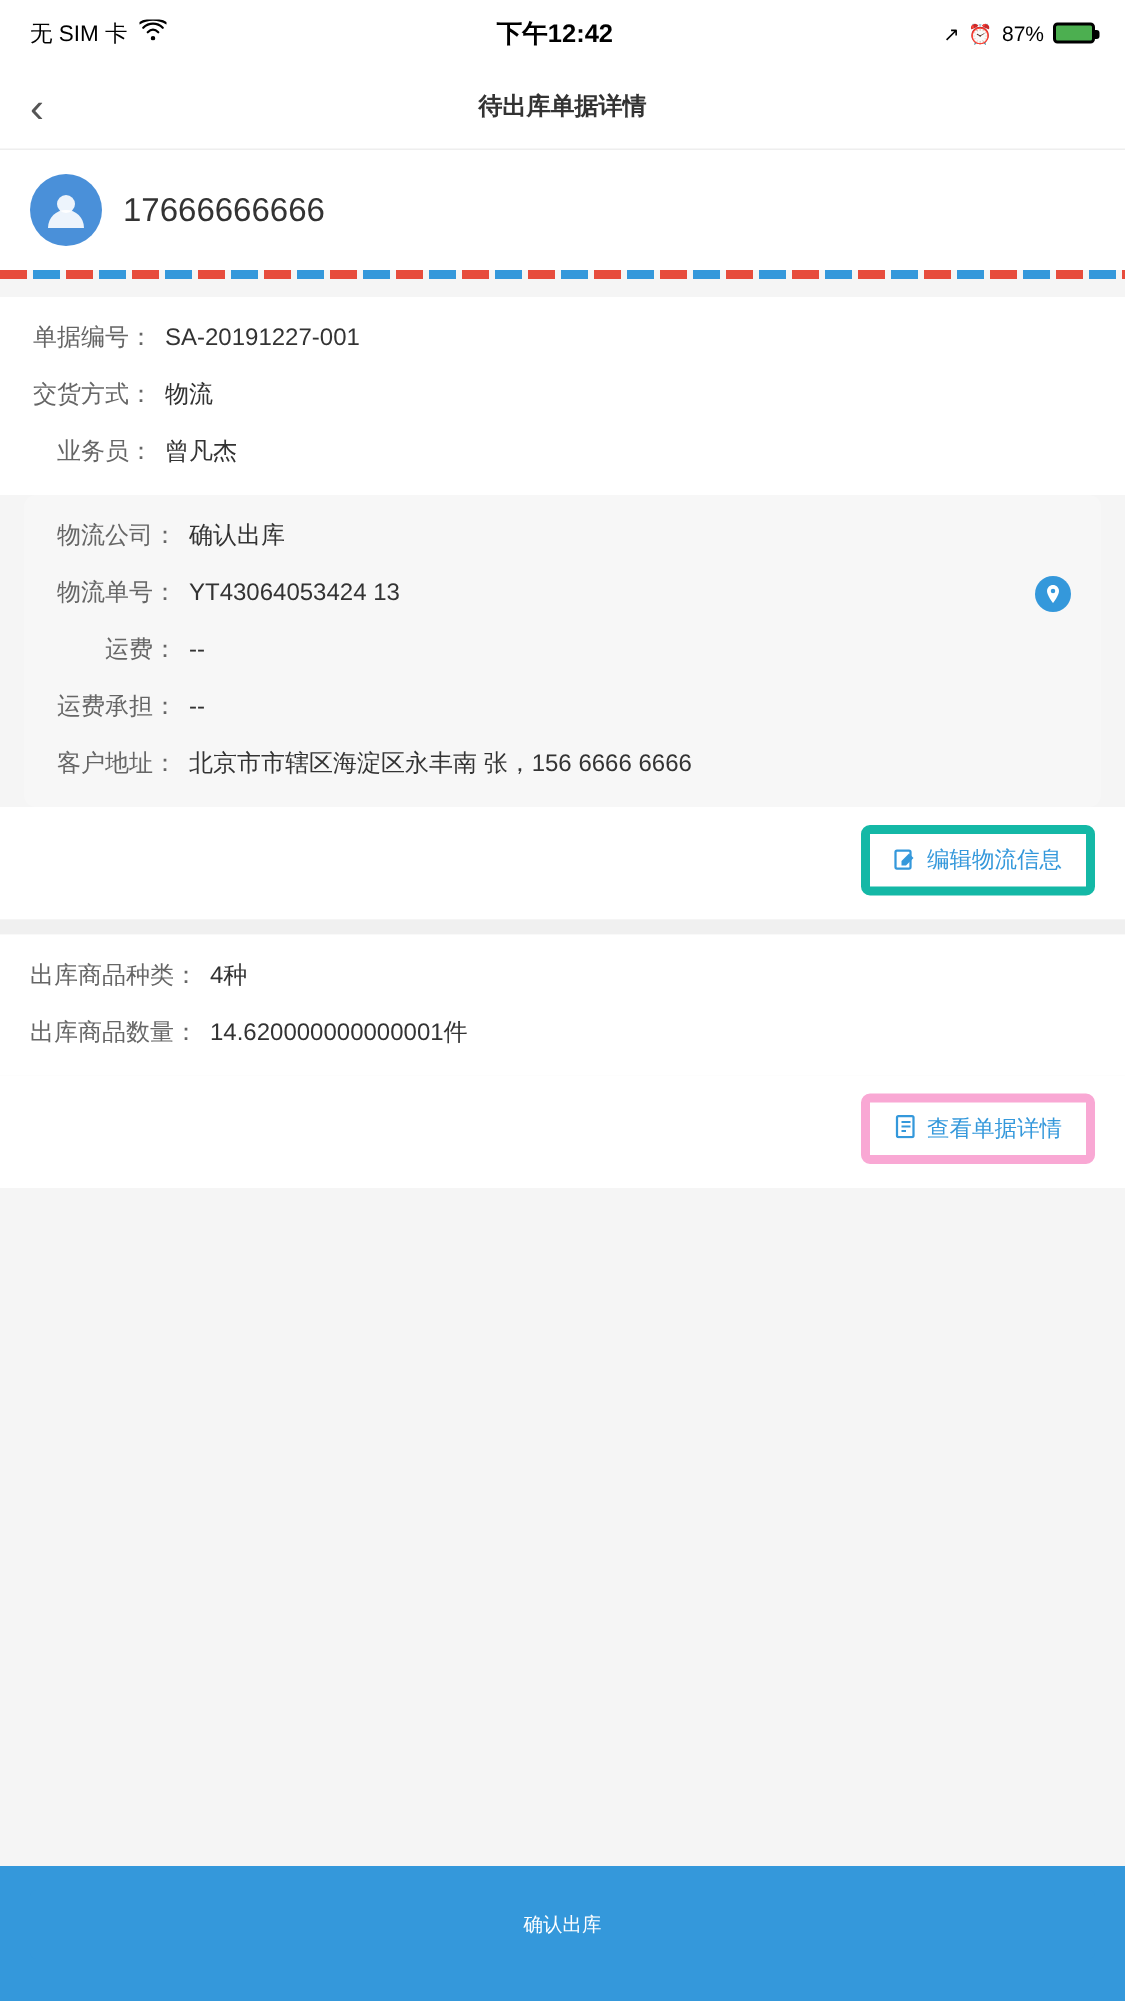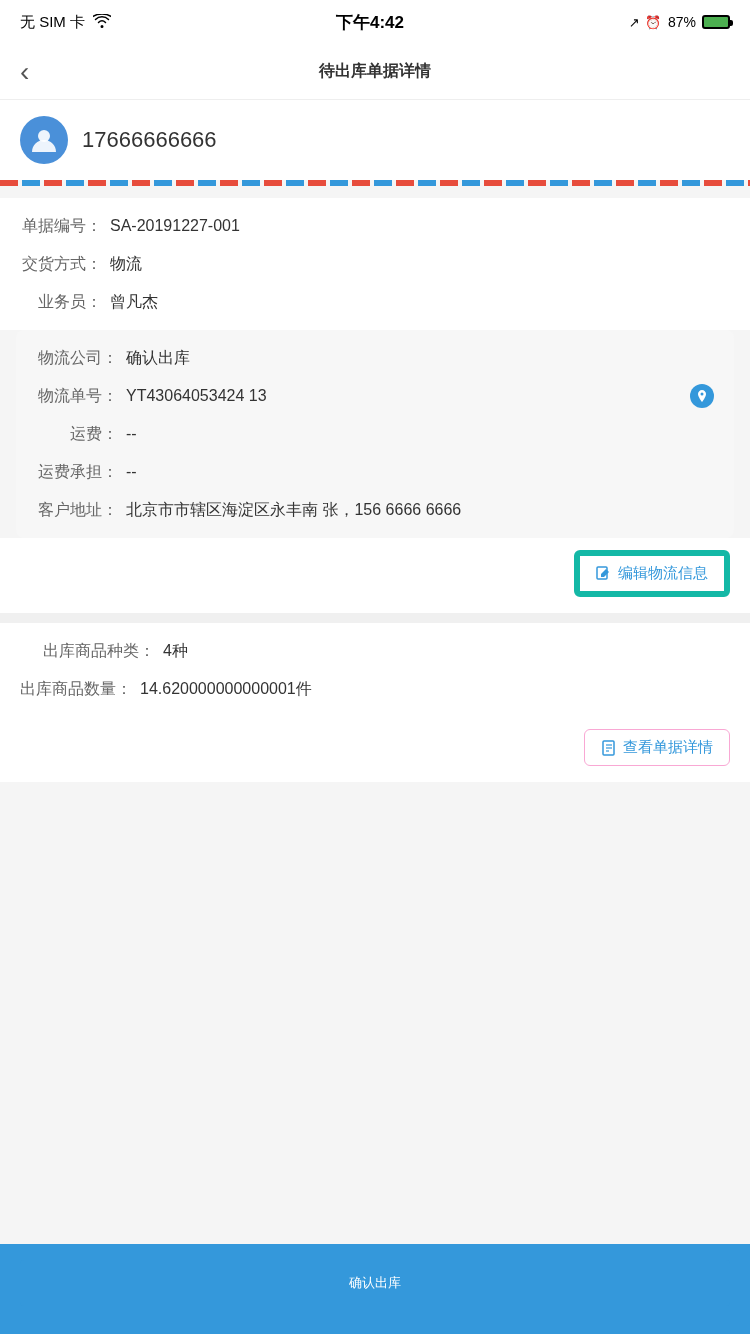--- a/index.html
+++ b/index.html
@@ -189,23 +189,22 @@
 
     
     .view-btn-row {
       display: flex;
       justify-content: flex-end;
       padding: 12px 20px 16px;
       background: #fff;
     }
     .view-btn {
       display: flex;
-      align-items: center;
       gap: 6px;
-      border: 1px solid #f9a8d4;
+      border: 6px solid #f9a8d4;
       border-radius: 6px;
       padding: 8px 16px;
       font-size: 15px;
       color: #3498db;
       background: #fff;
       cursor: pointer;
     }
 
     
     .confirm-btn-area {
@@ -243,21 +242,21 @@
       <span>无 SIM 卡</span>
       <span>
         <svg width="18" height="14" viewBox="0 0 18 14" fill="none">
           <path d="M9 11a1.5 1.5 0 110 3 1.5 1.5 0 010-3z" fill="#000"></path>
           <path d="M5.5 8.5C6.6 7.4 7.7 6.8 9 6.8s2.4.6 3.5 1.7" stroke="#000" stroke-width="1.5" fill="none" stroke-linecap="round"></path>
           <path d="M2.5 5.5C4.2 3.8 6.5 2.8 9 2.8s4.8 1 6.5 2.7" stroke="#000" stroke-width="1.5" fill="none" stroke-linecap="round"></path>
           <path d="M0 2.5C2.4.9 5.6 0 9 0s6.6.9 9 2.5" stroke="#000" stroke-width="1.5" fill="none" stroke-linecap="round"></path>
         </svg>
       </span>
     </div>
-    <div class="status-center">下午4:42</div>
+    <div class="status-center">下午12:42</div>
     <div class="status-right">
       <span style="font-size:13px;">↗</span>
       <span style="font-size:13px;">⏰</span>
       <span style="font-size:14px;">87%</span>
       <span class="battery-icon"></span>
     </div>
   </div>
 
   <div class="nav-bar">
     <span class="nav-back" style="font-size:28px; font-weight:300; color:#555;">‹</span>
@@ -327,21 +326,21 @@
         <path d="M10 3l3 3-5 5H5v-3l5-5z" fill="#3498db"></path>
       </svg>
       <span>编辑物流信息</span>
     </button>
   </div>
 
   <div class="gray-divider"></div>
 
   <div class="stats-section">
     <div class="info-row">
-      <span class="info-label" style="min-width:110px;margin-left:23px;">出库商品种类：</span>
+      <span class="info-label" style="min-width:110px;">出库商品种类：</span>
       <span class="info-value">4种</span>
     </div>
     <div class="info-row">
       <span class="info-label" style="min-width:110px;">出库商品数量：</span>
       <span class="info-value">14.620000000000001件</span>
     </div>
   </div>
 
   <div class="view-btn-row">
     <button class="view-btn">

